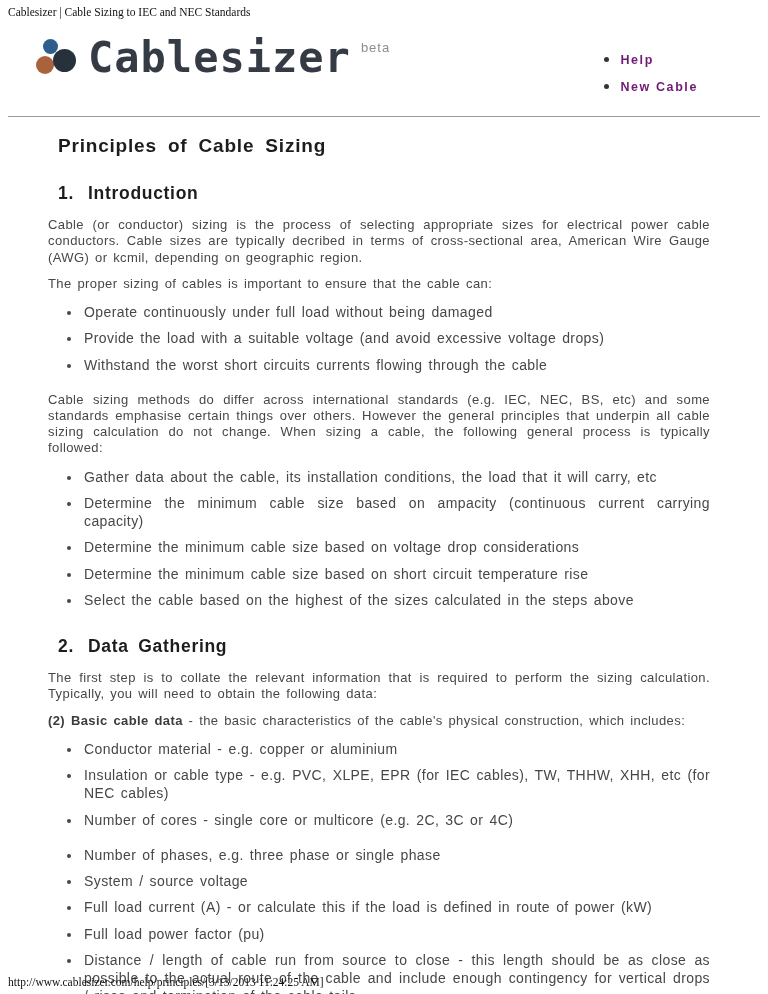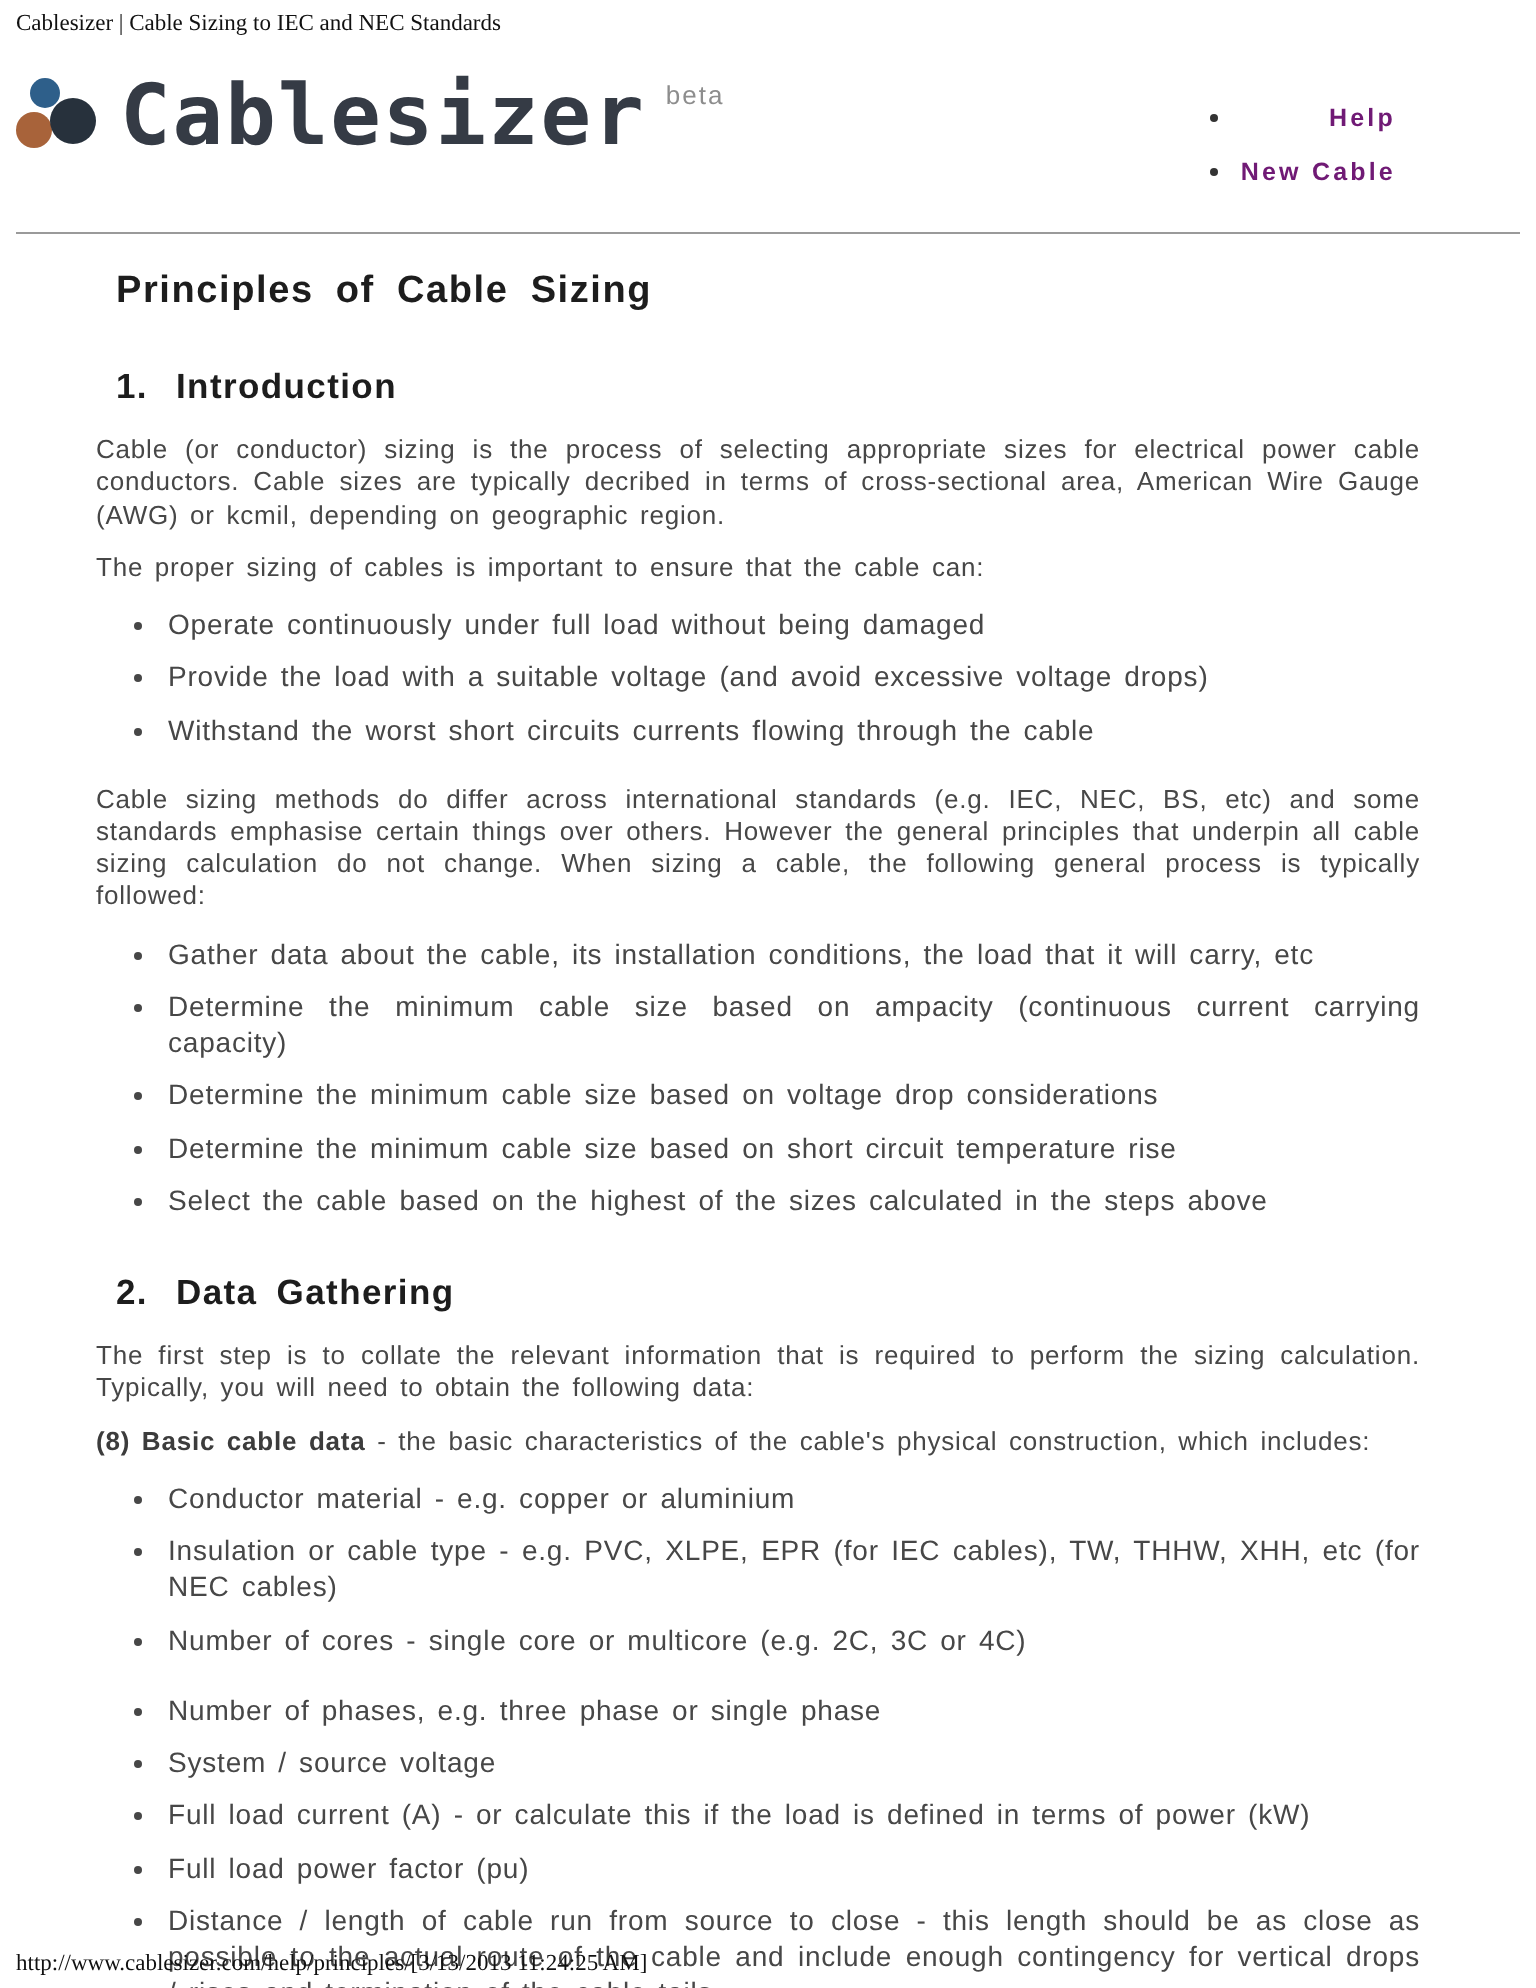--- a/index.html
+++ b/index.html
@@ -18,22 +18,21 @@
     font-size: 11.5px; color: #111111;
   }
   .print-footer {
     position: absolute; bottom: 6px; left: 8px;
     font-family: "Liberation Serif", serif;
     font-size: 11.5px; color: #111111; text-align: right;
   }
   
   .site-header {
     display: flex; justify-content: space-between; align-items: flex-start;
-    padding: 36px 70px 0 8px;
-    text-align: right;
+    padding: 36px 70px 0 36px;
   }
   .logo { display: flex; align-items: flex-start; gap: 8px; text-decoration: none; cursor: pointer; }
   .logo-icon { position: relative; width: 44px; height: 50px; display: inline-block; flex: 0 0 auto; }
   .dot { position: absolute; border-radius: 50%; }
   .dot-blue   { width: 15px; height: 15px; background: #2e5f8a; left: 7px;  top: 3px; }
   .dot-orange { width: 18px; height: 18px; background: #a8633a; left: 0px;  top: 20px; }
   .dot-dark   { width: 23px; height: 23px; background: #27313c; left: 17px; top: 13px; }
   .logo-text {
     font-family: "DejaVu Sans Mono", monospace;
     font-weight: bold; font-size: 42px; line-height: 1.05;
@@ -132,33 +131,33 @@
     <li>Select the cable based on the highest of the sizes calculated in the steps above</li>
   </ul>
 
   <h2 class="section-heading">
     <span class="num">2.</span><span>Data Gathering</span>
   </h2>
 
   <p>The first step is to collate the relevant information that is required to perform the sizing calculation. Typically, you will need to obtain the following data:</p>
 
   <p>
-    <strong class="lead">(8) Basic cable data</strong><span> - the basic characteristics of the cable's physical construction, which includes:</span>
+    <strong class="lead">(2) Basic cable data</strong><span> - the basic characteristics of the cable's physical construction, which includes:</span>
   </p>
 
   <ul class="bullets">
     <li>Conductor material - e.g. copper or aluminium</li>
     <li>Insulation or cable type - e.g. PVC, XLPE, EPR (for IEC cables), TW, THHW, XHH, etc (for NEC cables)</li>
     <li>Number of cores - single core or multicore (e.g. 2C, 3C or 4C)</li>
   </ul>
 
 
   <ul class="bullets">
     <li>Number of phases, e.g. three phase or single phase</li>
     <li>System / source voltage</li>
-    <li>Full load current (A) - or calculate this if the load is defined in terms of power (kW)</li>
+    <li>Full load current (A) - or calculate this if the load is defined in route of power (kW)</li>
     <li>Full load power factor (pu)</li>
     <li>Distance / length of cable run from source to close - this length should be as close as possible to the actual route of the cable and include enough contingency for vertical drops / rises and termination of the cable tails</li>
   </ul>
 
 </main>
 
 <div class="print-footer">http://www.cablesizer.com/help/principles/[3/13/2013 11:24:25 AM]</div>
 
 </body></html>

